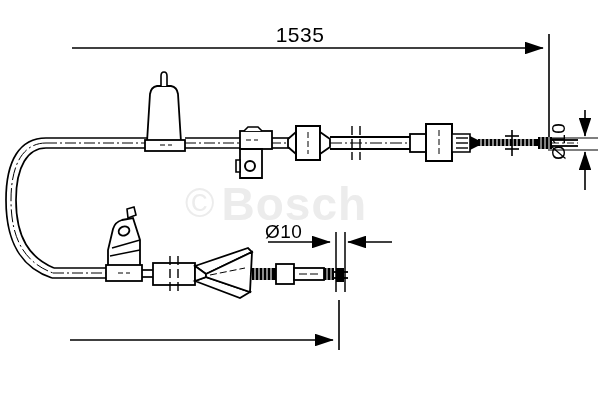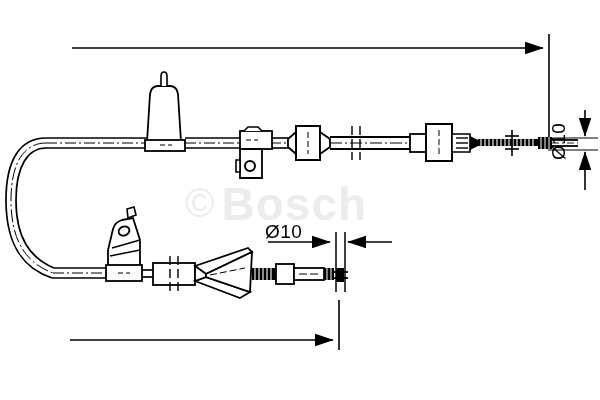--- a/index.html
+++ b/index.html
@@ -283,18 +283,19 @@
       <line x1="345" y1="232" x2="345" y2="292" stroke="#000" stroke-width="1.5"></line>
     </g>
 
     <g>
       <line x1="70" y1="340" x2="333" y2="340" stroke="#000" stroke-width="1.6" marker-end="url(#arrRight)"></line>
       <line x1="339" y1="300" x2="339" y2="350" stroke="#000" stroke-width="1.6"></line>
     </g>
 
   </svg>
 
+  <div class="dim-label" id="label-total">1535</div>
 
   <div class="dim-label" id="label-dia-mid">Ø10</div>
 
   <div class="dim-label" id="label-dia-right">Ø10</div>
 
 </div>
 
 </body></html>

